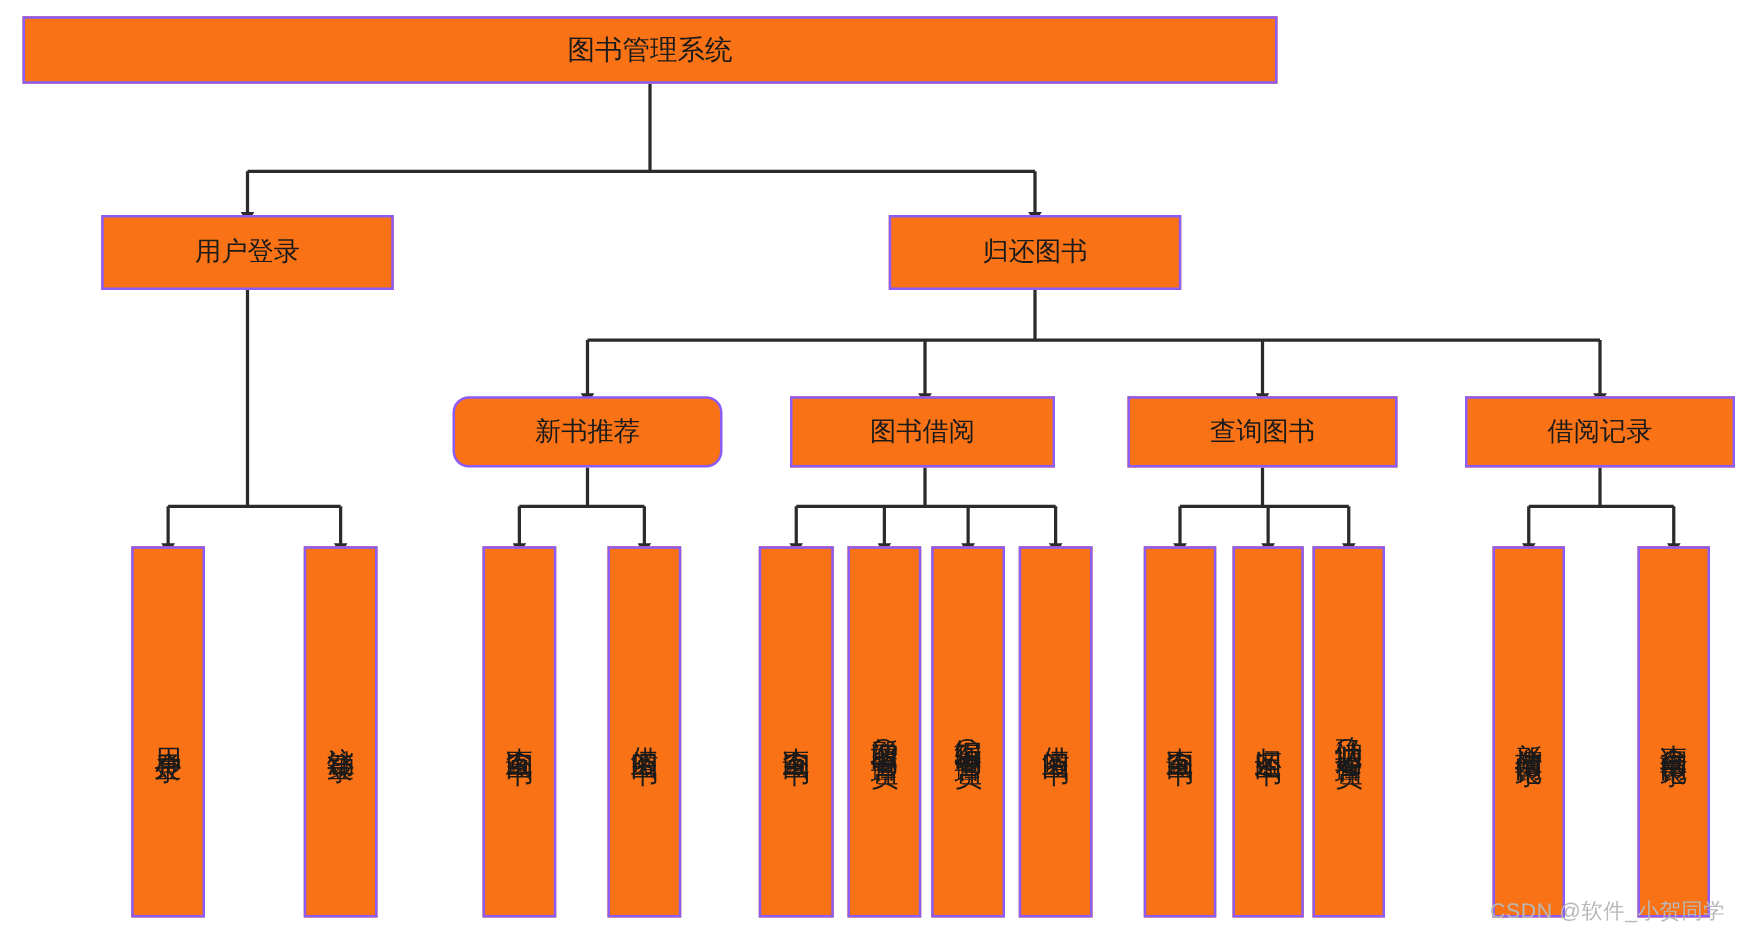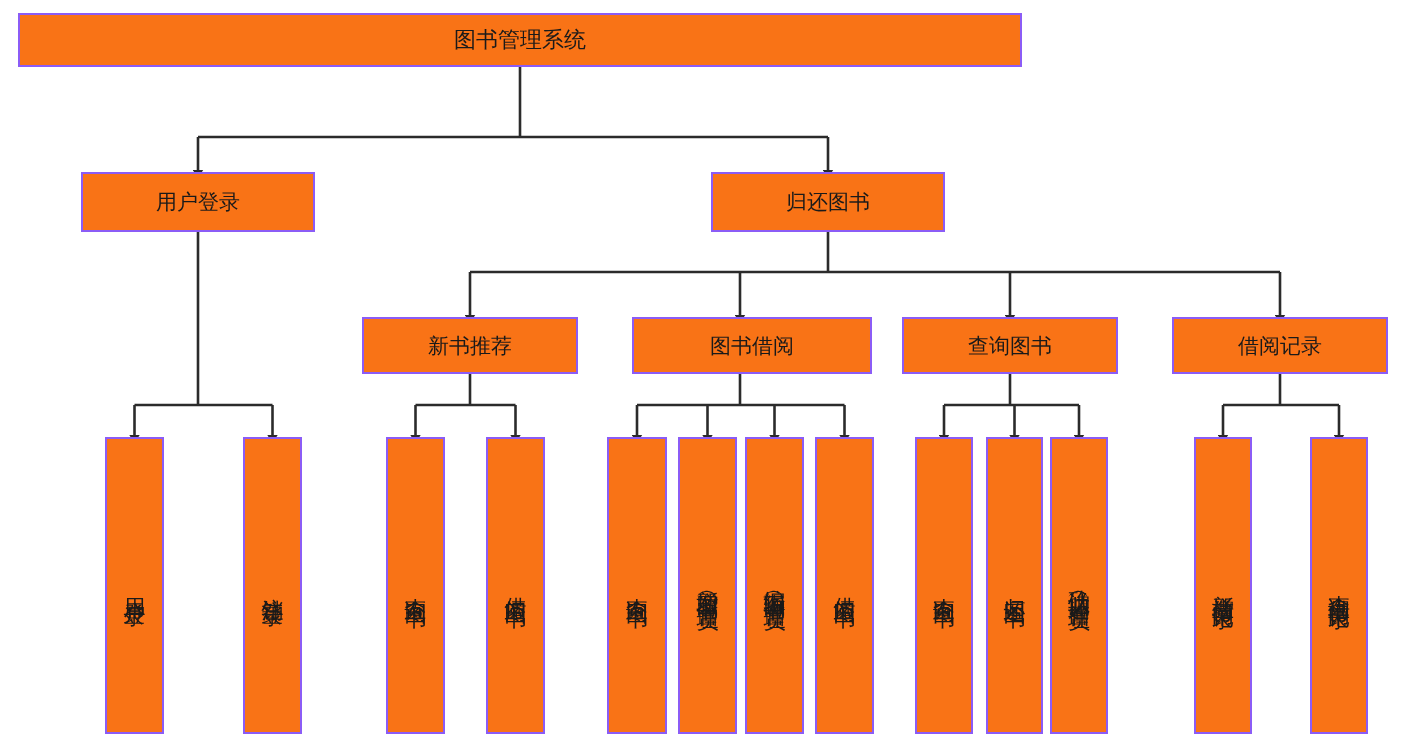--- a/index.html
+++ b/index.html
@@ -116,24 +116,24 @@
   <div id="node-layer">
       <div class="node horizontal root" style="left: 18px; top: 13px; width: 1004px; height: 54px;">
         <span class="node-label">图书管理系统</span>
       </div>
       <div class="node horizontal" style="left: 81px; top: 172px; width: 234px; height: 60px;">
         <span class="node-label">用户登录</span>
       </div>
       <div class="node horizontal" style="left: 711px; top: 172px; width: 234px; height: 60px;">
         <span class="node-label">归还图书</span>
       </div>
-      <div class="node horizontal" style="left: 362px; top: 317px; width: 216px; height: 57px;">
+      <div class="node horizontal" style="left: 362px; top: 317px; width: 216px; height: 57px; border-radius: 13px;">
         <span class="node-label">新书推荐</span>
       </div>
-      <div class="node horizontal" style="left: 632px; top: 317px; width: 240px; height: 57px;">
+      <div class="node horizontal" style="left: 632px; top: 317px; width: 212px; height: 57px;">
         <span class="node-label">图书借阅</span>
       </div>
       <div class="node horizontal" style="left: 902px; top: 317px; width: 216px; height: 57px;">
         <span class="node-label">查询图书</span>
       </div>
       <div class="node horizontal" style="left: 1172px; top: 317px; width: 216px; height: 57px; align-items: center;">
         <span class="node-label">借阅记录</span>
       </div>
       <div class="node vertical" style="left: 105px; top: 437px; width: 59px; height: 297px;">
         <span class="node-label">用户登录</span>
@@ -168,13 +168,14 @@
       <div class="node vertical" style="left: 1050px; top: 437px; width: 58px; height: 297px;">
         <span class="node-label">确认归还（管理员）</span>
       </div>
       <div class="node vertical" style="left: 1194px; top: 437px; width: 58px; height: 297px;">
         <span class="node-label">新增借阅记录</span>
       </div>
       <div class="node vertical" style="left: 1310px; top: 437px; width: 58px; height: 297px;">
         <span class="node-label">查询借阅记录</span>
       </div>
     </div>
+  <div class="watermark" style="left: 1192px; top: 717px; color: rgb(184, 184, 184);">CSDN @软件_小贺同学</div>
 </div>
 
 </body></html>

